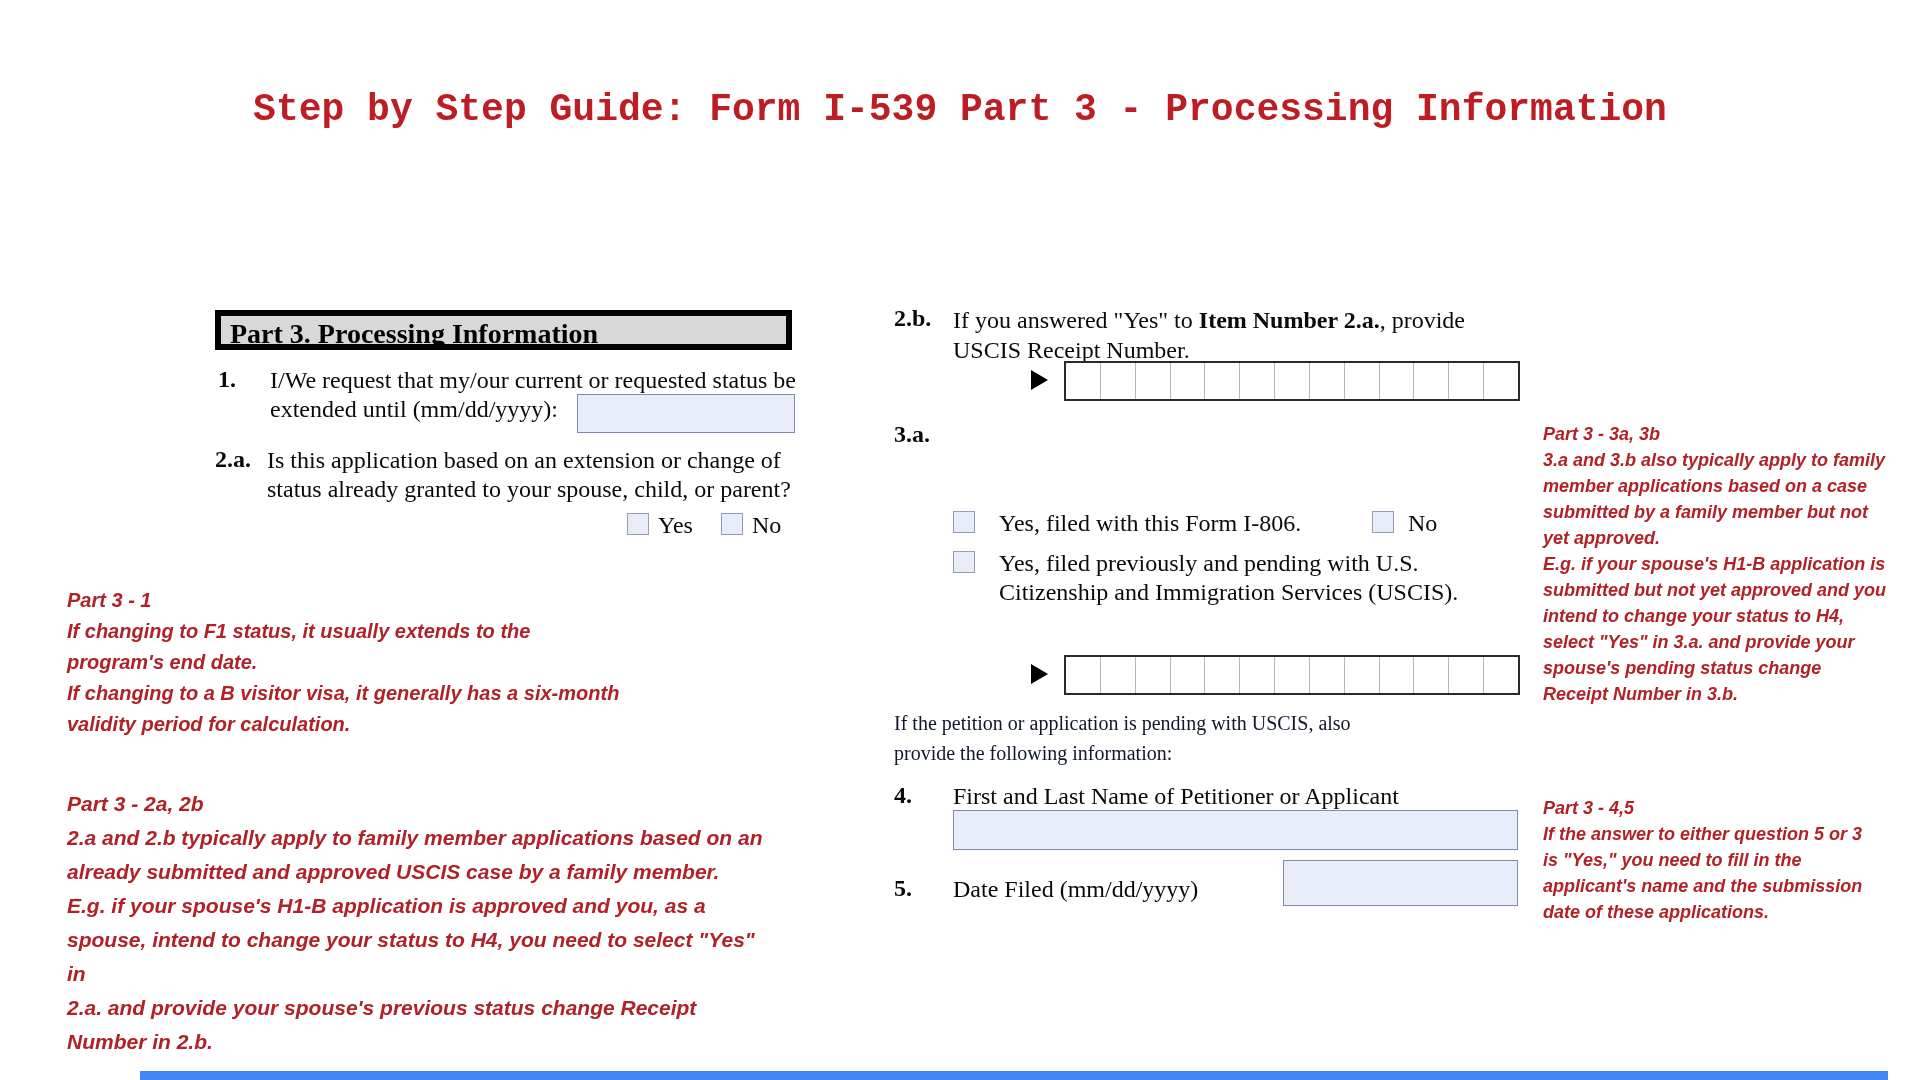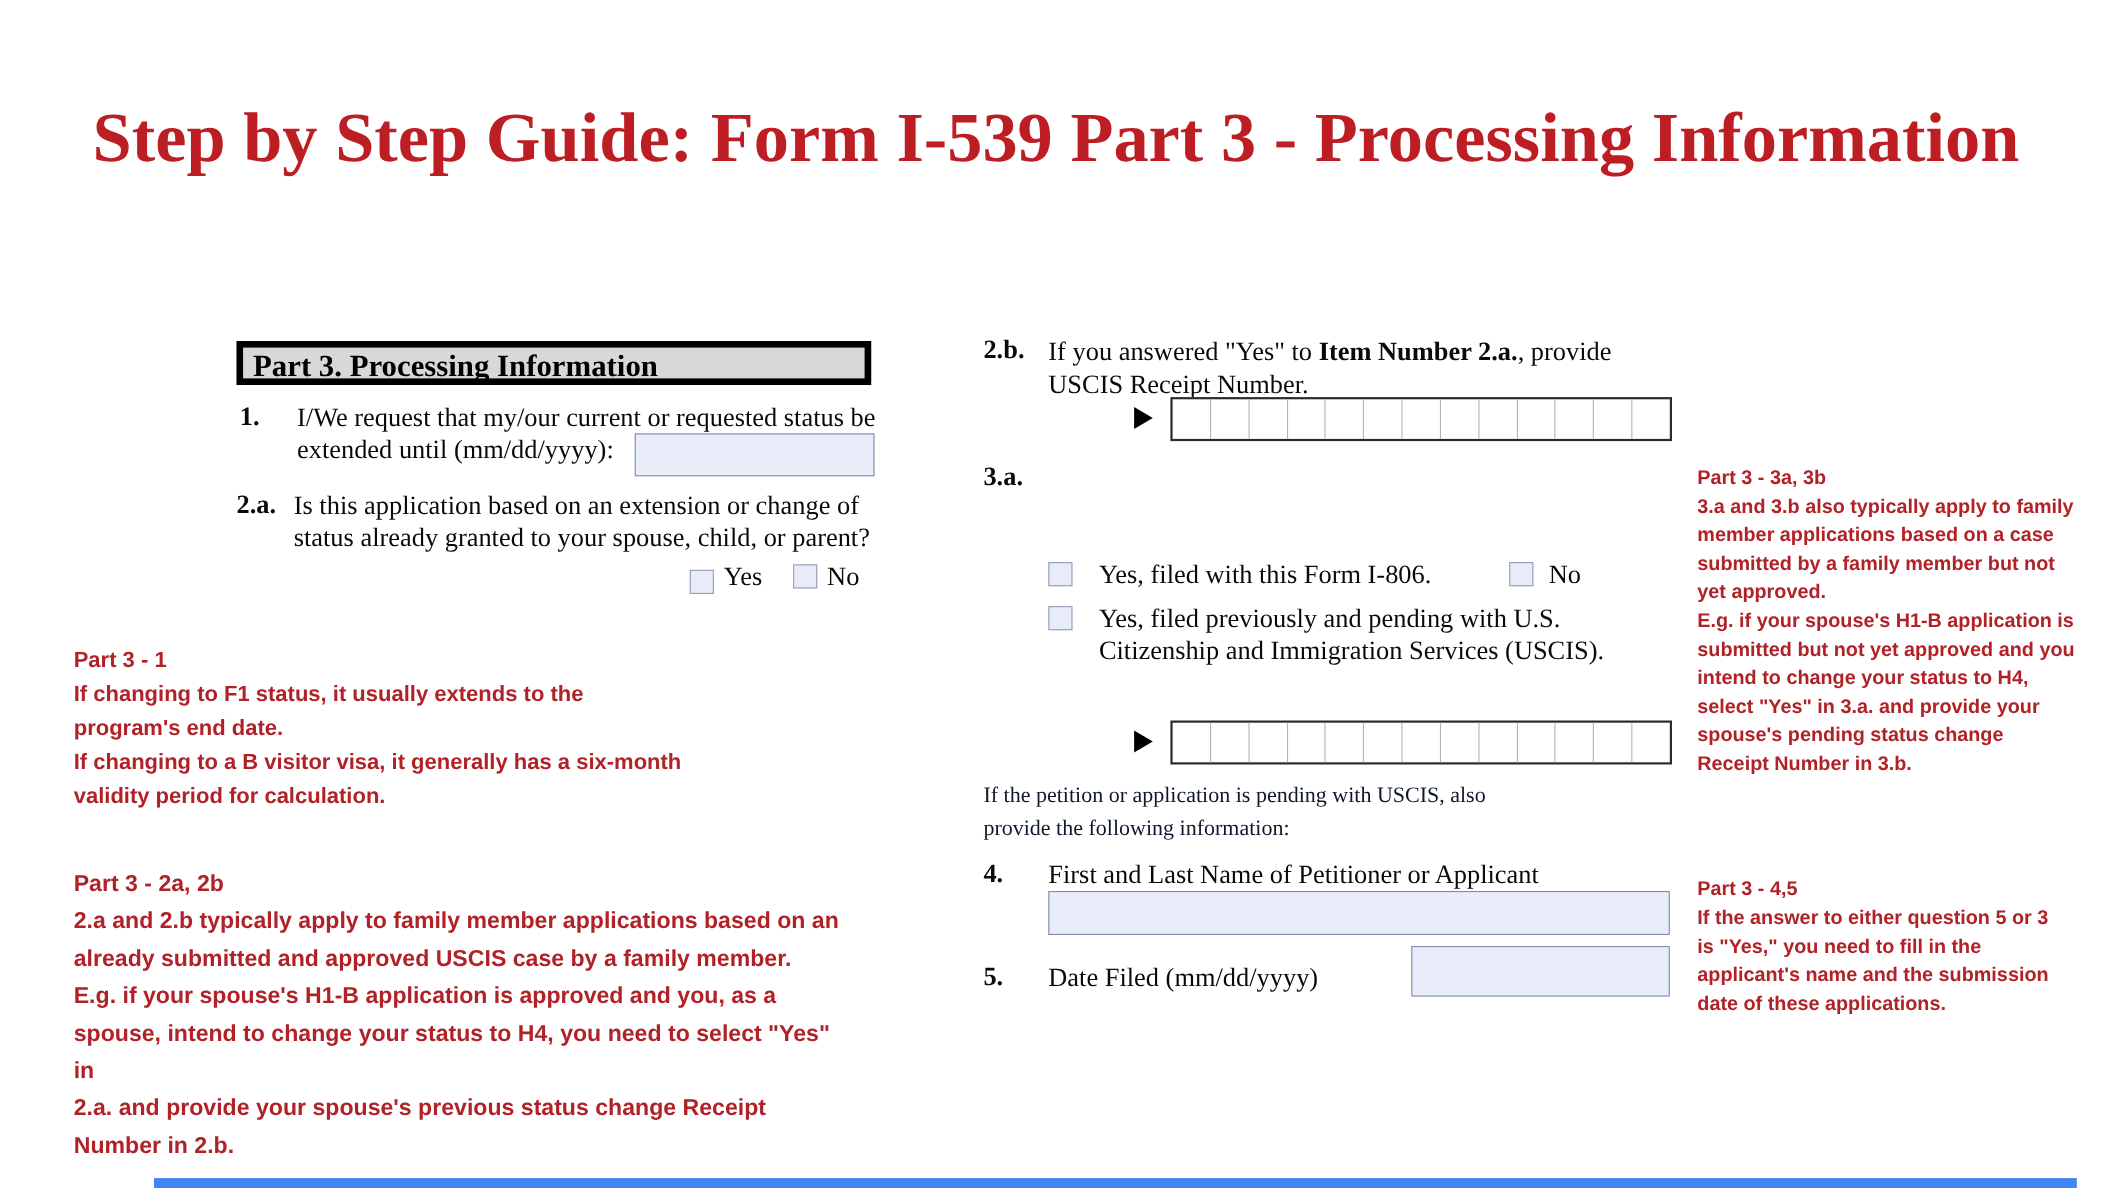--- a/index.html
+++ b/index.html
@@ -3,22 +3,22 @@
 <meta charset="utf-8">
 <style>
   * { margin:0; padding:0; box-sizing:border-box; }
   html,body { background:#ffffff; }
   .canvas {
     position:relative; width:1920px; height:1080px; background:#ffffff;
     overflow:hidden; font-family:"Liberation Sans","DejaVu Sans",sans-serif;
   }
   .page-title {
     position:absolute; left:0; top:88px; width:1920px; text-align:center;
-    font-size:64px; font-weight:700; color:#bd1e24; letter-spacing:0px;
-    font-family:Liberation Serif, serif;
+    font-size:38px; font-weight:700; color:#bd1e24; letter-spacing:0px;
+    font-family:Liberation Mono, monospace;
   }
   
   .part-header {
     position:absolute; left:215px; top:310px; width:577px; height:40px;
     background:#d8d8d8; border:6px solid #000000;
     font-family:"Liberation Serif","DejaVu Serif",serif;
     font-weight:700; font-size:28px; color:#000; line-height:35px; padding-left:9px;
   }
   .form-item {
     position:absolute; display:flex; align-items:flex-start;
@@ -57,21 +57,21 @@
     position:absolute; width:456px; height:40px; display:flex;
     border:2px solid #2b2b2b; background:#ffffff;
   }
   .receipt .cell { flex:1 1 0; border-right:1px solid #b5b5b5; }
   .receipt .cell:last-child { border-right:none; }
   .arrowhead {
     position:absolute; width:0; height:0;
     border-left:17px solid #000; border-top:10px solid transparent; border-bottom:10px solid transparent;
   }
   
-  .ann { position:absolute; color:#b02227; font-weight:700; }
+  .ann { position:absolute; color:#b02227; font-weight:700;font-style:italic; }
   .ann .ann-body { white-space:pre-line; }
   .ann-left  { font-size:20px; line-height:31px; }
   .ann-left2 { font-size:21px; line-height:34px; }
   .ann-right { font-size:18px; line-height:26px; }
   
   .bottom-bar {
     position:absolute; left:140px; top:1071px; width:1748px; height:9px;
     background:#4285f4;
   }
 </style>
@@ -90,21 +90,21 @@
 extended until (mm/dd/yyyy):</span>
   </div>
   <div class="input-box" style="left:577px; top:394px; width:218px; height:39px;"></div>
 
   <div class="form-item col-left" style="left:215px; top:446px; width:600px;">
     <span class="num">2.a.</span>
     <span class="qtext">Is this application based on an extension or change of
 status already granted to your spouse, child, or parent?</span>
   </div>
   <div class="cbrow" style="left:627px; top:511px;">
-    <span class="grp" style="margin-right:28px;align-items:flex-end;">
+    <span class="grp" style="margin-right:28px;">
       <span class="cb gap-sm"></span>
       <span class="cb-label">Yes</span>
     </span>
     <span class="grp">
       <span class="cb gap-sm"></span>
       <span class="cb-label">No</span>
     </span>
   </div>
 
   <div class="ann ann-left" style="left:67px; top:585px; width:640px;">

